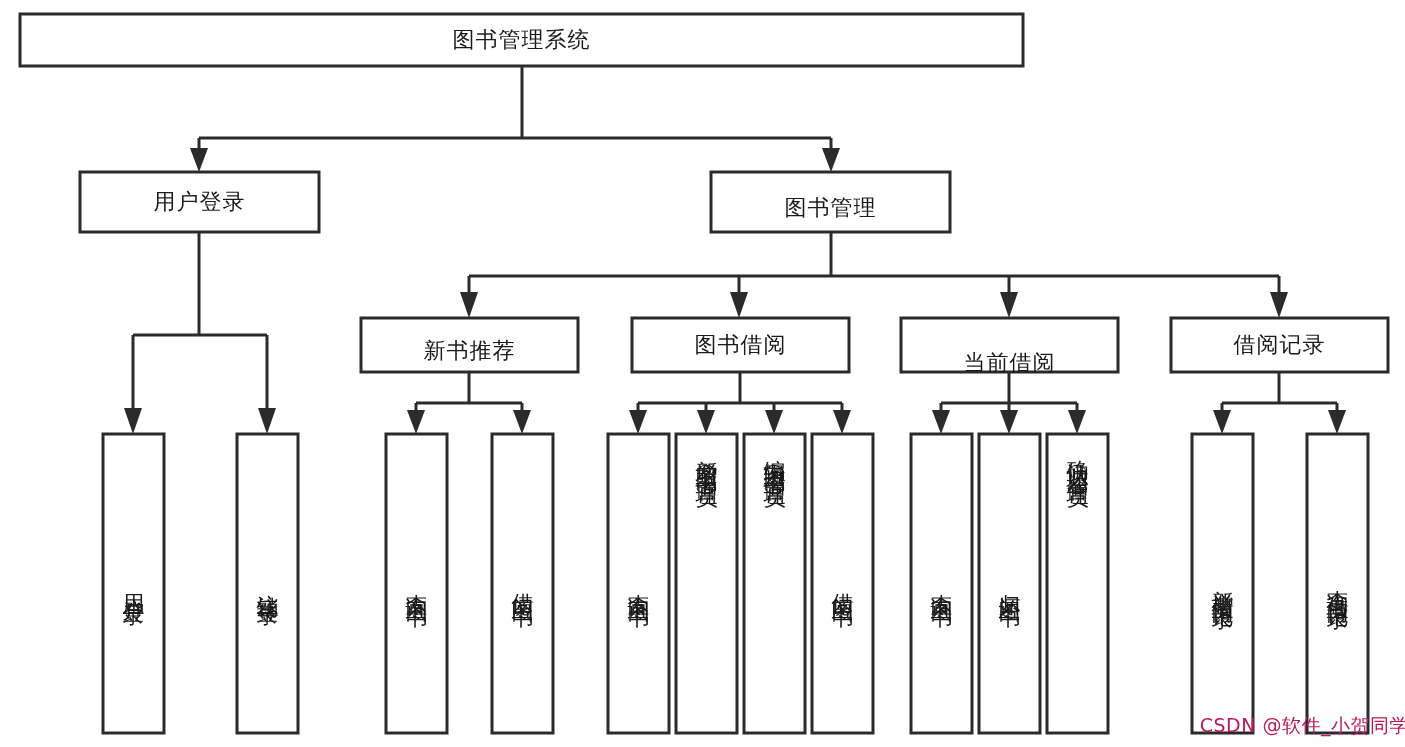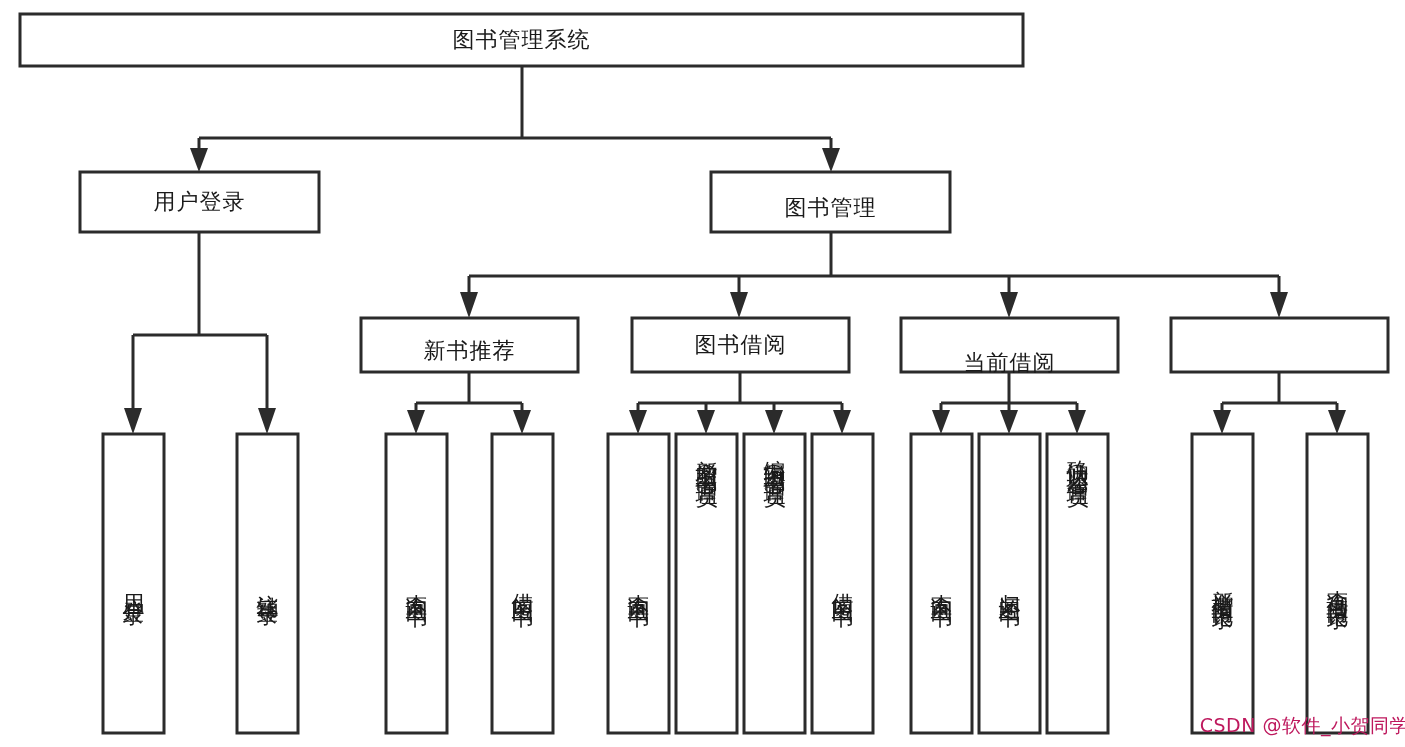--- a/index.html
+++ b/index.html
@@ -198,20 +198,23 @@
 
   <div class="hlabel-wrap" style="left:361px; top:318px; width:217px; height:65px;">
     <span class="hlabel-text">新书推荐</span>
   </div>
   <div class="hlabel-wrap" style="left:632px; top:318px; width:217px; height:54px;justify-content:center;">
     <span class="hlabel-text">图书借阅</span>
   </div>
   <div class="hlabel-wrap" style="left:901px; top:336px; width:217px; height:54px;">
     <span class="hlabel-text">当前借阅</span>
   </div>
+  <div class="hlabel-wrap" style="left:1171px; top:318px; width:217px; height:54px;">
+    <span class="hlabel-text">借阅记录</span>
+  </div>
 
   <div class="vlabel-wrap" style="left:103px; top:434px; width:61px; height:299px;">
     <span class="vlabel-text">用户登录</span>
   </div>
   <div class="vlabel-wrap" style="left:237px; top:434px; width:61px; height:299px;">
     <span class="vlabel-text">注销登录</span>
   </div>
 
   <div class="vlabel-wrap" style="left:386px; top:434px; width:61px; height:299px;">
     <span class="vlabel-text">查询图书</span>

